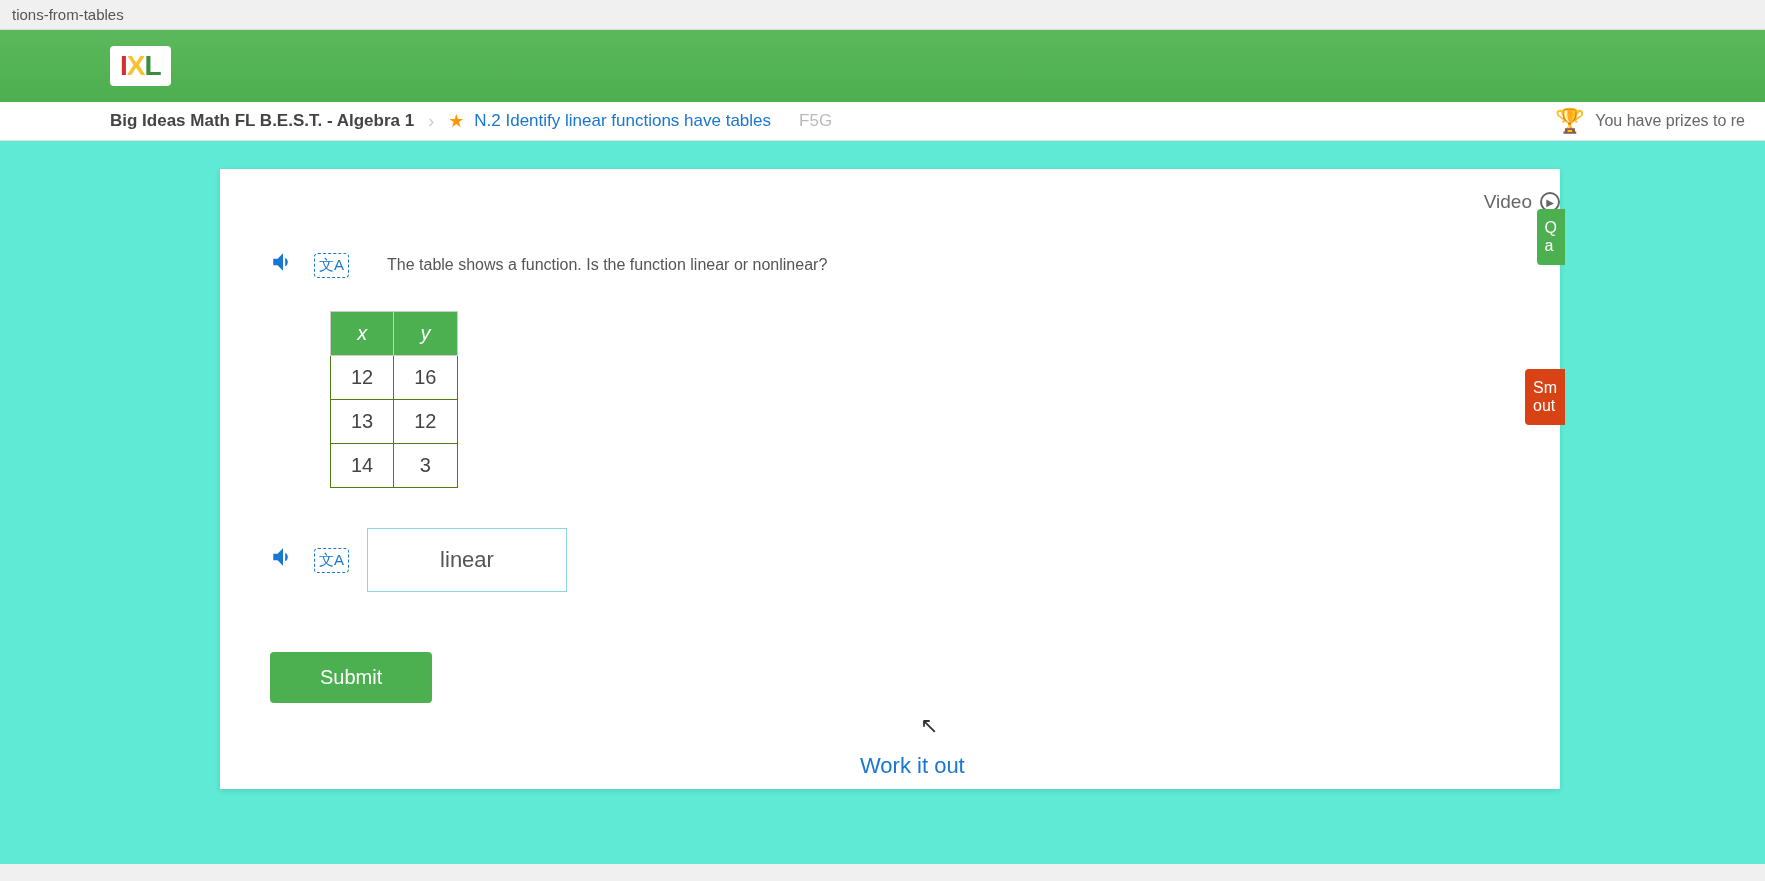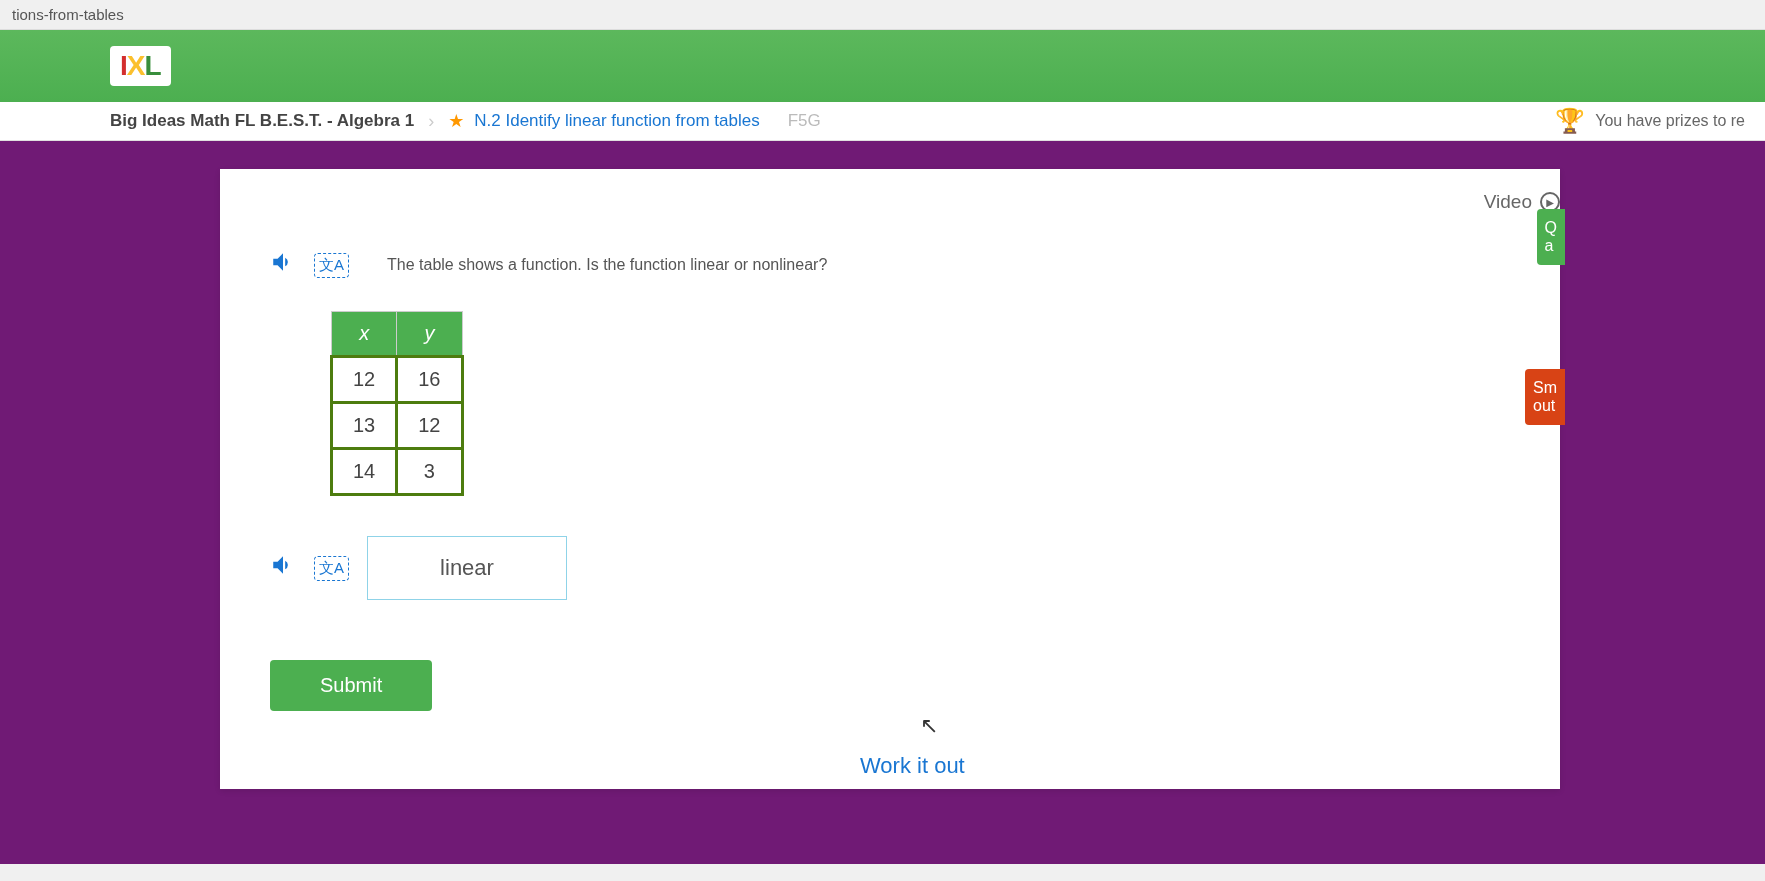--- a/index.html
+++ b/index.html
@@ -20,37 +20,37 @@
 
 .breadcrumb-bar { background: #fff; height: 39px; display: flex; align-items: center; padding: 0 20px 0 110px; border-bottom: 1px solid #e0e0e0; font-size: 17px; }
 .bc-course { color: #444; font-weight: bold; }
 .bc-sep { color: #ccc; margin: 0 14px; font-size: 18px; }
 .bc-star { color: #ff9800; font-size: 18px; margin-right: 10px; }
 .bc-skill { color: #1976d2; }
 .bc-code { color: #bbb; margin-left: 28px; }
 .prize-area { margin-left: auto; display: flex; align-items: center; gap: 10px; color: #666; font-size: 16px; }
 .trophy { color: #1e88e5; font-size: 24px; }
 
-.page-bg { background: #701a75; padding: 28px 0 12px 220px; height: calc(881px - 30px - 72px - 56px); position: relative; }
+.page-bg { background: #5eead4; padding: 28px 0 12px 220px; height: calc(881px - 30px - 72px - 56px); position: relative; }
 .card { background: #fff; width: 1340px; min-height: 620px; padding: 40px 50px; position: relative; box-shadow: 0 2px 6px rgba(0,0,0,0.1); }
 
 .video-link { position: absolute; top: 22px; right: 0; color: #666; font-size: 19px; display: flex; align-items: center; gap: 8px; }
 .play-circle { border: 2px solid #666; border-radius: 50%; width: 20px; height: 20px; display: inline-flex; align-items: center; justify-content: center; font-size: 10px; }
 
 .side-tab-green { position: absolute; right: -5px; top: 40px; background: #4CAF50; color: #fff; padding: 10px 8px; font-size: 16px; border-radius: 4px 0 0 4px; }
 .side-tab-orange { position: absolute; right: -5px; top: 200px; background: #d84315; color: #fff; padding: 10px 8px; font-size: 16px; border-radius: 4px 0 0 4px; }
 
 .question-row { display: flex; align-items: center; gap: 18px; margin-top: 40px; margin-bottom: 30px; }
 .speaker-icon { color: #1976d2; font-size: 24px; cursor: pointer; }
 .translate-icon { color: #1976d2; border: 1px dashed #1976d2; border-radius: 4px; padding: 2px 4px; font-size: 15px; cursor: pointer; }
 .question-text { color: #555; font-size: 16px; margin-left: 20px; }
 
 .data-table { border-collapse: collapse; margin-left: 60px; margin-bottom: 40px; }
 .data-table th { background: #4CAF50; color: #fff; font-style: italic; font-weight: normal; font-size: 20px; padding: 10px 20px; border: 1px solid #ccc; }
-.data-table td { background: #fff; color: #444; font-size: 20px; padding: 10px 20px; border: 3px solid #4d7c0f; text-align: center; }
+.data-table td { background: #fff; color: #444; font-size: 20px; padding: 10px 20px; border: 1px solid #4d7c0f; text-align: center; }
 
 .answer-row { display: flex; align-items: center; gap: 18px; margin-bottom: 60px; }
 .answer-btn { border: 1px solid #8fd3e8; background: #fff; color: #555; font-size: 22px; padding: 18px 50px; cursor: pointer; min-width: 200px; text-align: center; }
 
 .submit-btn { background: #4CAF50; color: #fff; border: none; border-radius: 4px; font-size: 20px; padding: 14px 50px; cursor: pointer; }
 
 .work-it-out { position: absolute; bottom: 10px; left: 640px; color: #1976d2; font-size: 22px; cursor: pointer; text-align: center; }
 .cursor-arrow { position: absolute; bottom: 50px; left: 700px; font-size: 22px; color: #333; }
 </style>
 </head>
@@ -67,21 +67,21 @@
       <span class="logo-x">X</span>
       <span class="logo-l">L</span>
     </span>
   </div>
 </div>
 
 <div class="breadcrumb-bar">
   <span class="bc-course">Big Ideas Math FL B.E.S.T. - Algebra 1</span>
   <span class="bc-sep">›</span>
   <span class="bc-star">★</span>
-  <span class="bc-skill">N.2 Identify linear function from tables</span>
+  <span class="bc-skill">N.2 Identify linear functions have tables</span>
   <span class="bc-code">F5G</span>
   <div class="prize-area">
     <span class="trophy">🏆</span>
     <span>You have prizes to re</span>
   </div>
 </div>
 
 <div class="page-bg">
   <div class="card">
 

